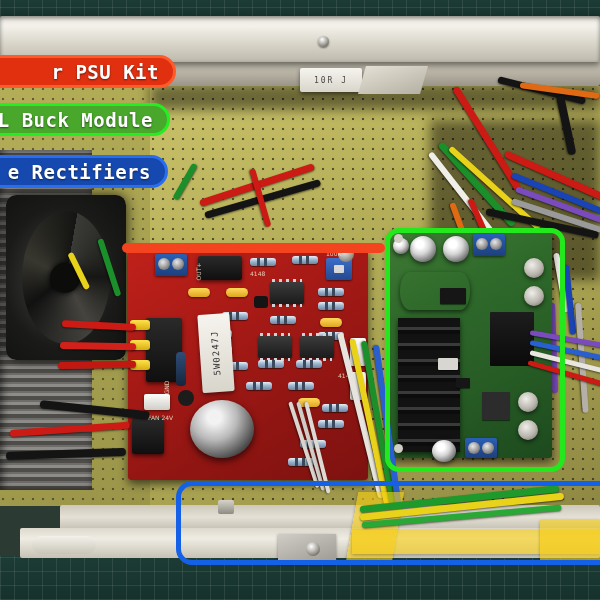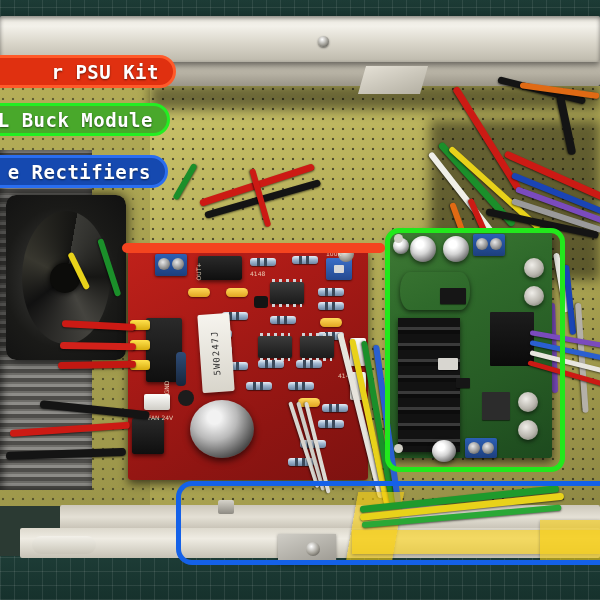--- a/index.html
+++ b/index.html
@@ -142,20 +142,23 @@
 
     <div class="perf left"></div>
     <div class="perf"></div>
 
     <div class="shade" style="left:150px;top:84px;width:450px;height:26px;"></div>
 
     <div class="rail mid"></div>
     <div class="rail top"></div>
     <div style="position:absolute;left:318px;top:36px;width:11px;height:11px;border-radius:50%;background:radial-gradient(circle at 38% 32%,#fff,#9c9a92 55%,#3c3b36);box-shadow:0 1px 2px rgba(0,0,0,.5);"></div>
 
+    <div class="whitebody" style="left:300px;top:68px;width:62px;height:24px;transform:none;">
+      <span style="transform:translate(-50%,-50%);font-size:8px;color:#4a4a48;letter-spacing:2px;">10R J</span>
+    </div>
     <div style="position:absolute;left:362px;top:66px;width:62px;height:28px;background:linear-gradient(160deg,#e3dfd4,#b5b1a4);transform:skewX(-16deg);"></div>
 
     <div class="heatsink"></div>
     <div class="fan"></div>
 
     <div class="shade" style="left:430px;top:120px;width:170px;height:160px;"></div>
 
     <div class="wire" style="left:455px;top:84px;width:120px;height:7px;background:#cc1a14;transform:rotate(58deg);"></div>
     <div class="wire" style="left:498px;top:76px;width:90px;height:7px;background:#141414;transform:rotate(14deg);"></div>
     <div class="wire" style="left:520px;top:82px;width:80px;height:6px;background:#e06a14;transform:rotate(8deg);"></div>

